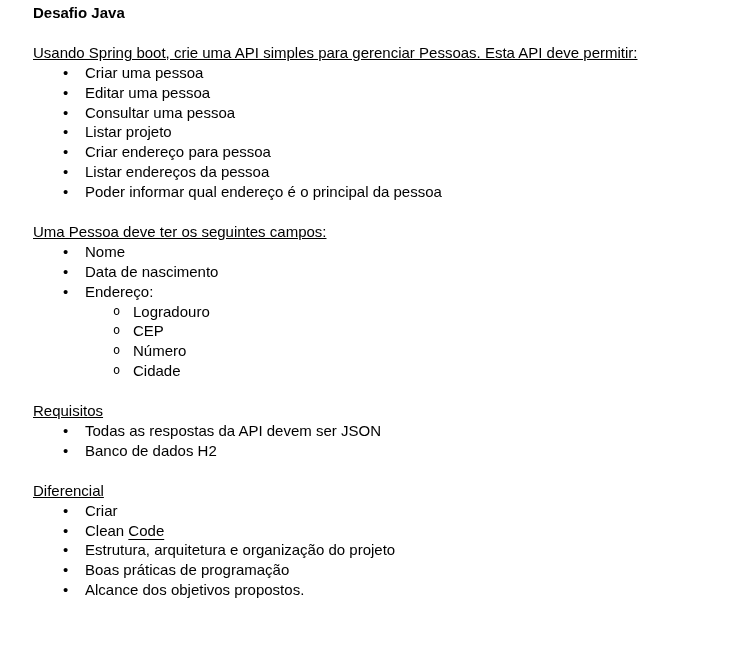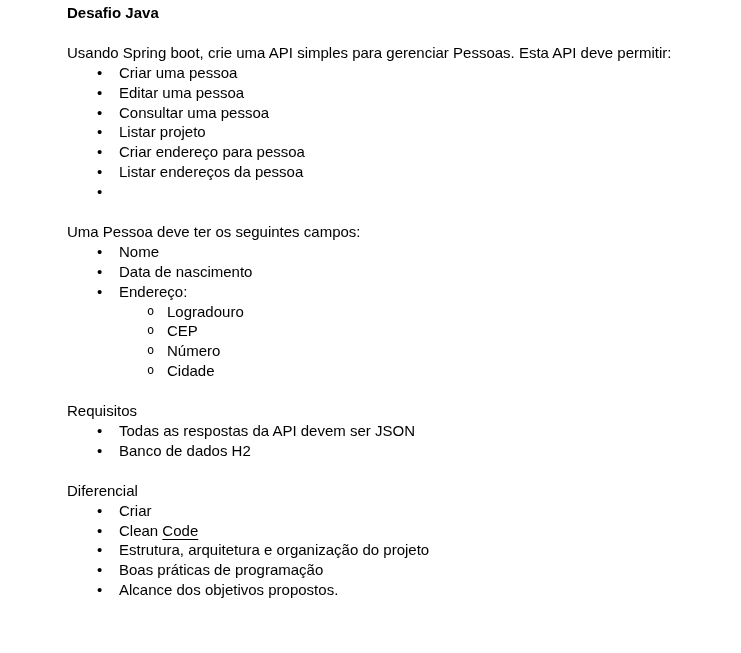--- a/index.html
+++ b/index.html
@@ -7,35 +7,35 @@
     padding: 0;
     background: #ffffff;
     width: 741px;
     height: 653px;
     overflow: hidden;
   }
   .page {
     box-sizing: border-box;
     width: 741px;
     height: 653px;
-    padding: 3px 30px 0 67px;
+    padding: 3px 30px 0 33px;
     font-family: "Liberation Sans", sans-serif;
     font-size: 15px;
     line-height: 19.9px;
     color: #000000;
   }
   .doc-title {
     font-size: 15px;
     font-weight: bold;
     margin: 0;
     line-height: 19.9px;
   }
   p { margin: 0; }
   ul { list-style: none; margin: 0; padding: 0; }
-  .gap { margin-top: 19.9px; }
+  .gap { margin-top: 19.9px; text-decoration: underline; }
   .li { display: flex; }
   .marker {
     flex: 0 0 52px;
     box-sizing: border-box;
     padding-left: 30px;
   }
   .li.sub .marker {
     flex: 0 0 100px;
     padding-left: 80px;
     font-family: "DejaVu Sans Mono", monospace;
@@ -79,20 +79,21 @@
     <li class="li">
         <span class="marker">•</span>
         <span>Criar endereço para pessoa</span>
       </li>
     <li class="li">
         <span class="marker">•</span>
         <span>Listar endereços da pessoa</span>
       </li>
     <li class="li">
         <span class="marker">•</span>
+        <span>Poder informar qual endereço é o principal da pessoa</span>
       </li>
   </ul>
 
   <p class="gap">Uma Pessoa deve ter os seguintes campos:</p>
 
   <ul>
     <li class="li">
         <span class="marker">•</span>
         <span>Nome</span>
       </li>

